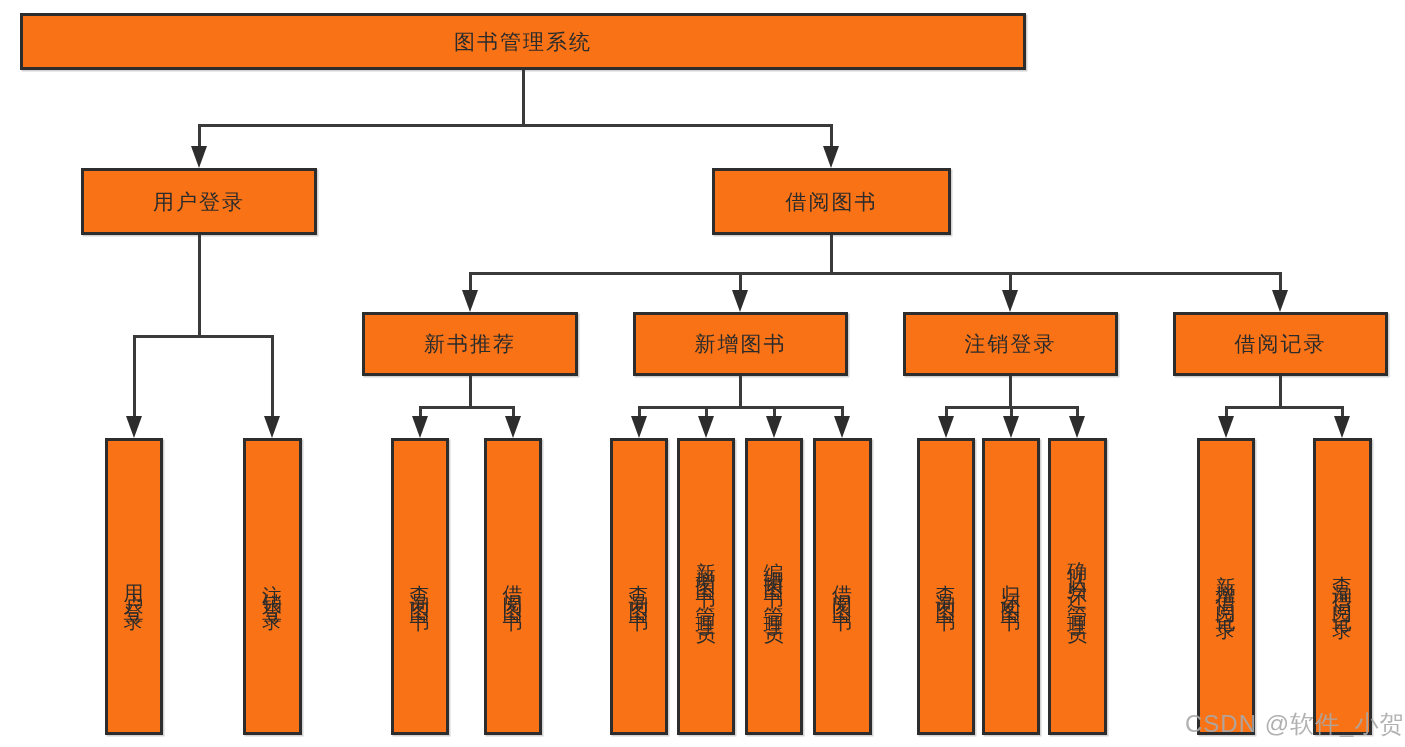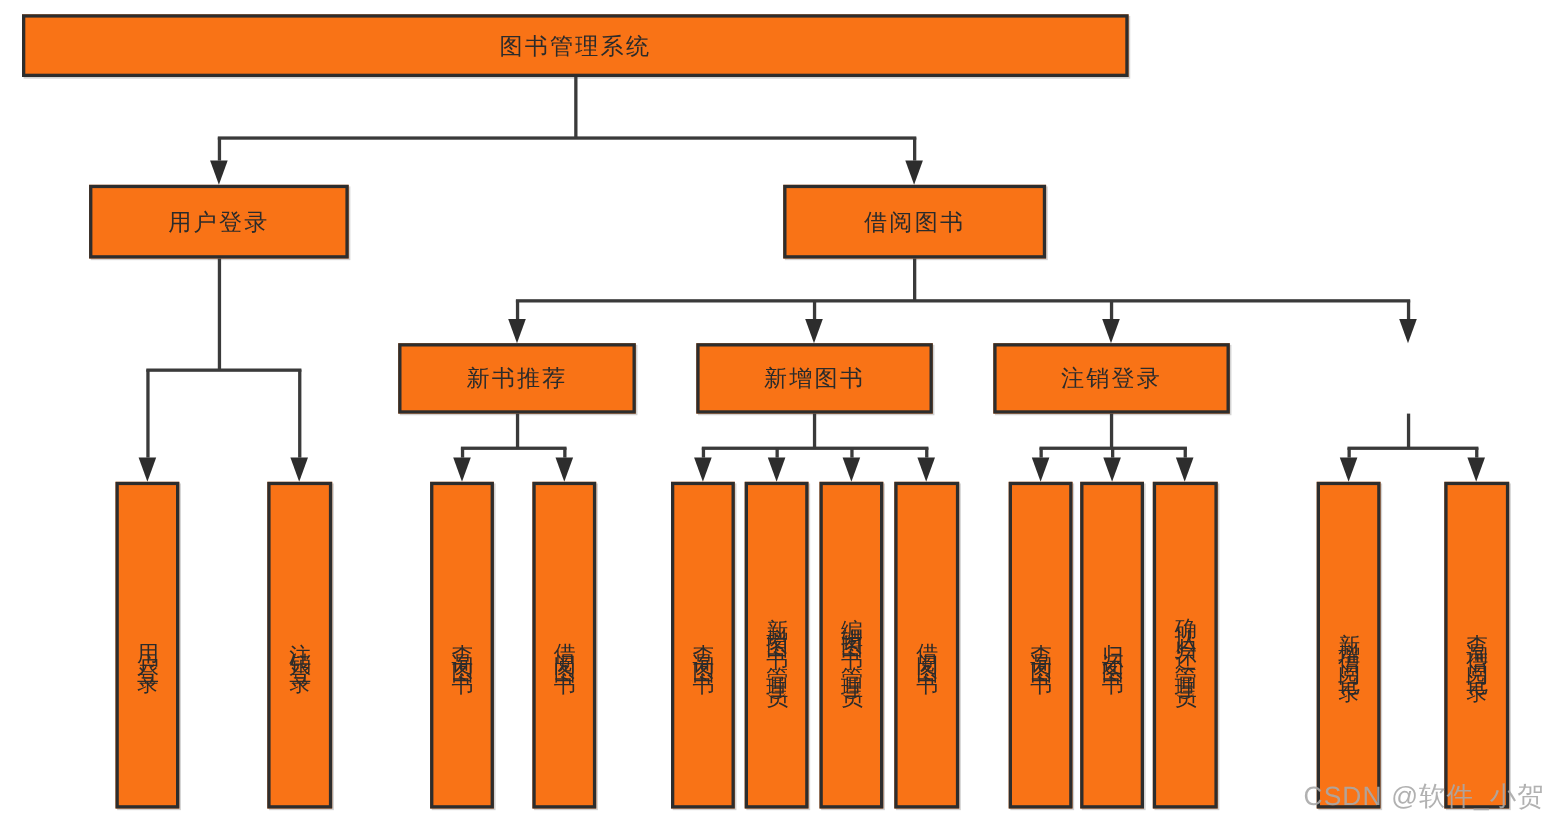--- a/index.html
+++ b/index.html
@@ -92,20 +92,23 @@
 
   <div class="box" style="left:362px; top:312px; width:216px; height:64px;">
     <span class="h-label">新书推荐</span>
   </div>
   <div class="box" style="left:633px; top:312px; width:215px; height:64px;">
     <span class="h-label">新增图书</span>
   </div>
   <div class="box" style="left:903px; top:312px; width:215px; height:64px;">
     <span class="h-label">注销登录</span>
   </div>
+  <div class="box" style="left:1173px; top:312px; width:215px; height:64px;">
+    <span class="h-label">借阅记录</span>
+  </div>
 
   <div class="line" style="left:468.5px; top:376px; width:3px; height:31px;"></div>
   <div class="line" style="left:418.5px; top:405.5px; width:96px; height:3px;"></div>
   <div class="line" style="left:418.5px; top:407px; width:3px; height:9px;"></div>
   <div class="arrow" style="left:412px; top:416px;"></div>
   <div class="line" style="left:511.5px; top:407px; width:3px; height:9px;"></div>
   <div class="arrow" style="left:505px; top:416px;"></div>
 
   <div class="line" style="left:738.5px; top:376px; width:3px; height:31px;"></div>
   <div class="line" style="left:637.5px; top:405.5px; width:206px; height:3px;"></div>

